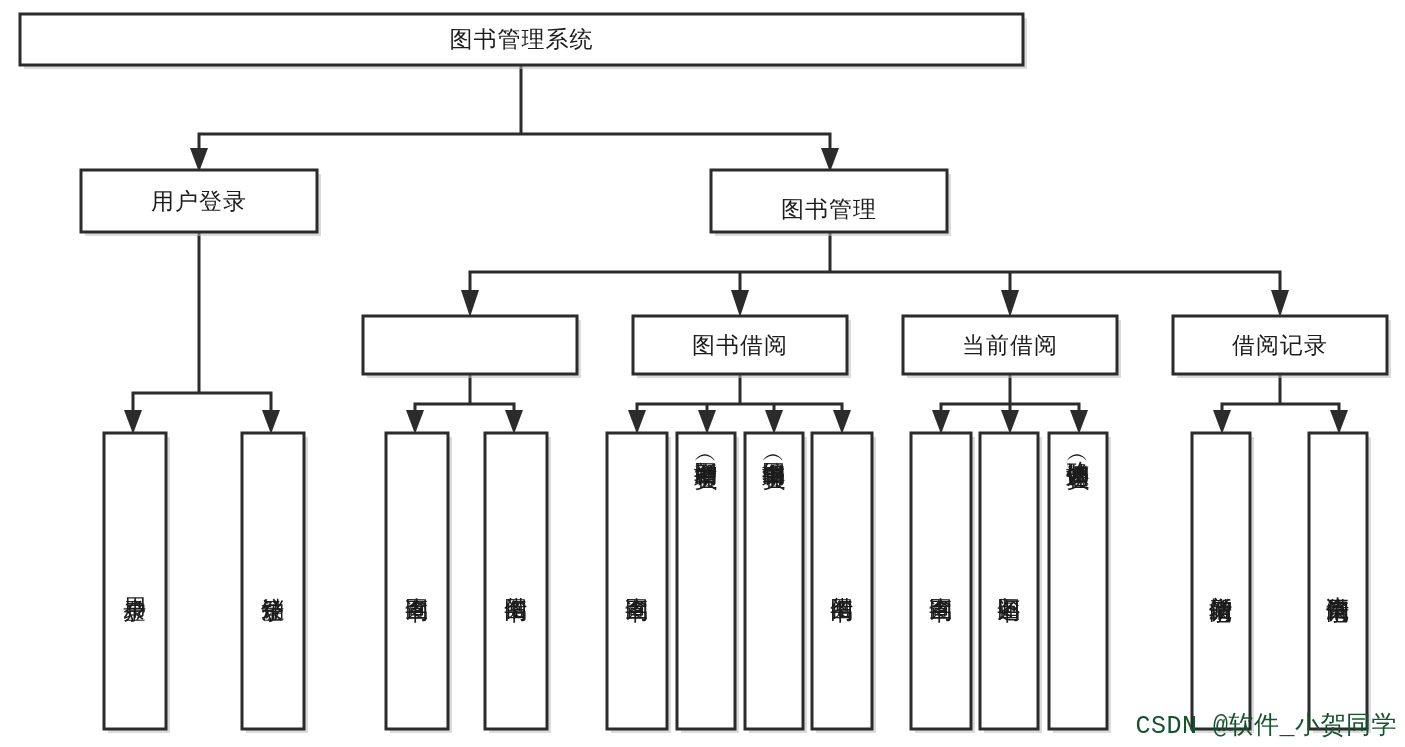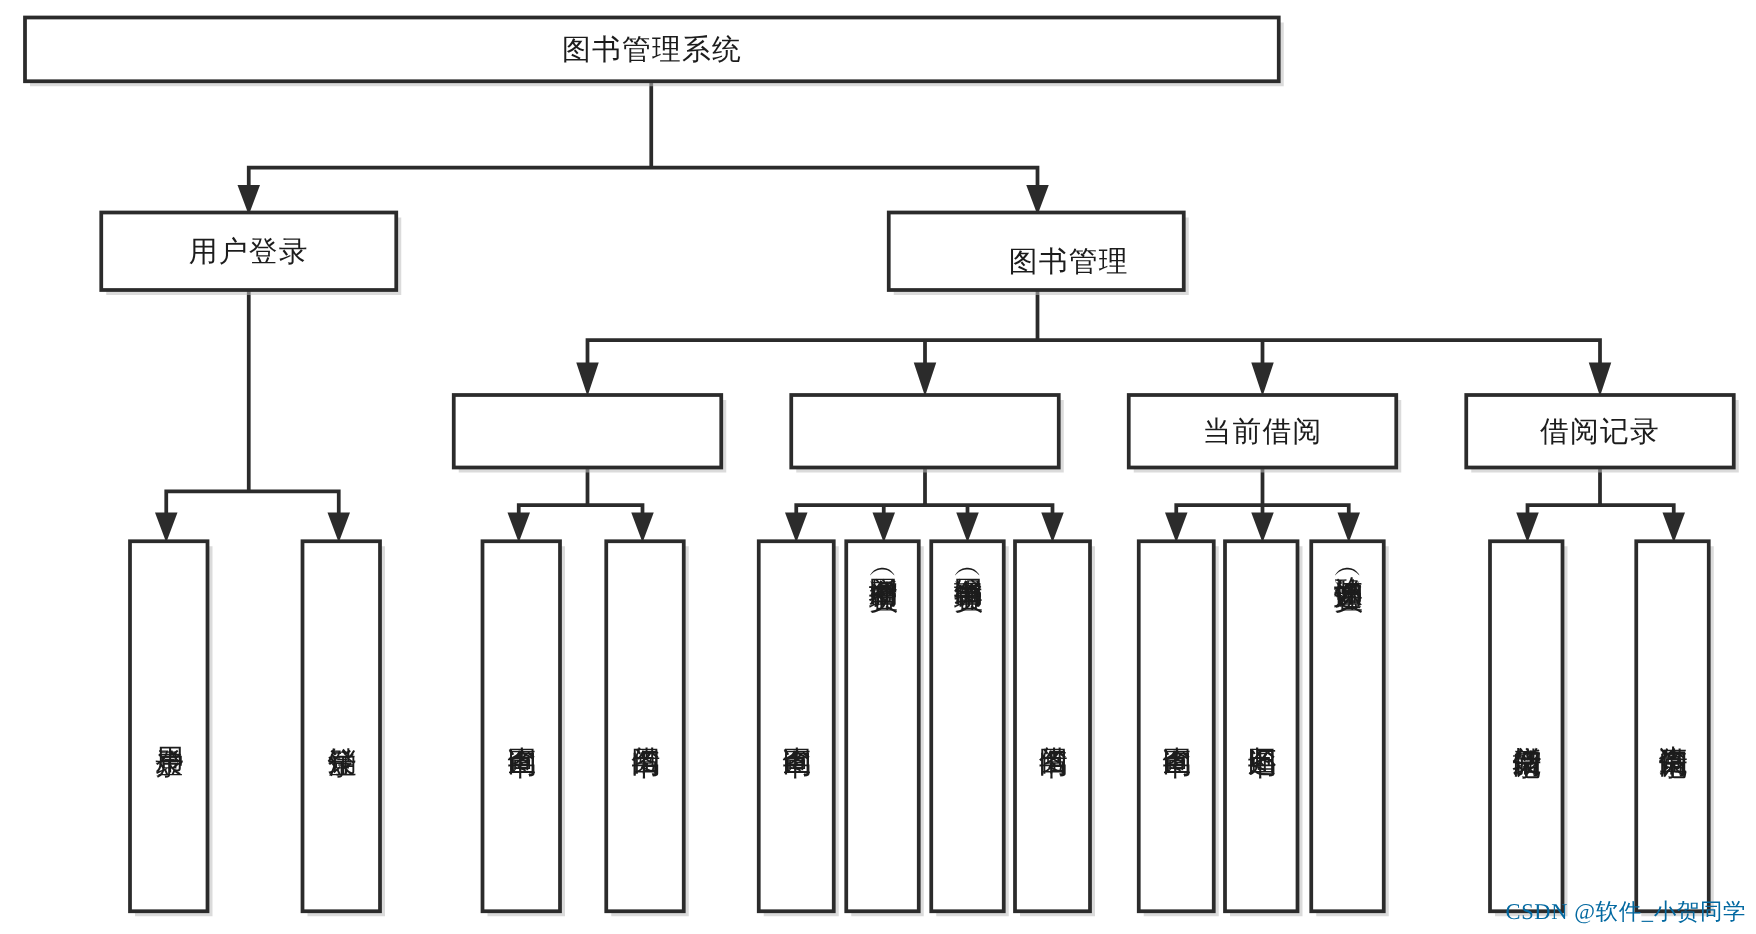--- a/index.html
+++ b/index.html
@@ -69,23 +69,23 @@
     font-size: 23px;
     color: #1c1c1c;
     letter-spacing: 1px;
     white-space: nowrap;
     pointer-events: none;
   }
   #watermark {
     position: absolute;
     right: 8px;
     bottom: 6px;
-    font-family: Liberation Serif, serif;
-    font-size: 18px;
-    color: #0369a1;
+    font-family: Liberation Mono, monospace;
+    font-size: 25px;
+    color: #14532d;
     letter-spacing: 0.5px;
     white-space: nowrap;
   }
 </style>
 </head>
 <body>
 
 <div id="diagram-root">
 
   <svg class="diagram-svg" viewBox="0 0 1405 747" xmlns="http://www.w3.org/2000/svg">
@@ -186,22 +186,23 @@
       <rect class="node-box" x="1192" y="433" width="58" height="296"></rect>
 
       <rect class="node-shadow" x="1313" y="437" width="58" height="296"></rect>
       <rect class="node-box" x="1309" y="433" width="58" height="296"></rect>
     </g>
   </svg>
 
   <div class="hlabel-wrap" style="left:20px; top:14px; width:1003px; height:51px;">图书管理系统</div>
 
   <div class="hlabel-wrap" style="left:81px; top:170px; width:236px; height:62px;">用户登录</div>
-  <div class="hlabel-wrap" style="left:711px; top:170px; width:236px; height:78px;margin-left:26px;">图书管理</div>
-
+  <div class="hlabel-wrap" style="left:711px; top:170px; width:236px; height:78px;">图书管理</div>
+
+  <div class="hlabel-wrap" style="left:633px; top:316px; width:214px; height:58px;">图书借阅</div>
   <div class="hlabel-wrap" style="left:1173px; top:316px; width:214px; height:58px;">借阅记录</div>
   <div class="hlabel-wrap" style="left:903px; top:316px; width:214px; height:58px;">当前借阅</div>
 
   <div class="vlabel-wrap" style="left:104px; top:433px; width:62px; height:296px;">用户登录</div>
   <div class="vlabel-wrap" style="left:242px; top:433px; width:62px; height:296px;">注销登录</div>
 
   <div class="vlabel-wrap" style="left:386px; top:433px; width:62px; height:296px;">查询图书</div>
   <div class="vlabel-wrap" style="left:485px; top:433px; width:62px; height:296px;">借阅图书</div>
 
   <div class="vlabel-wrap" style="left:607px; top:433px; width:60px; height:296px;">查询图书</div>

